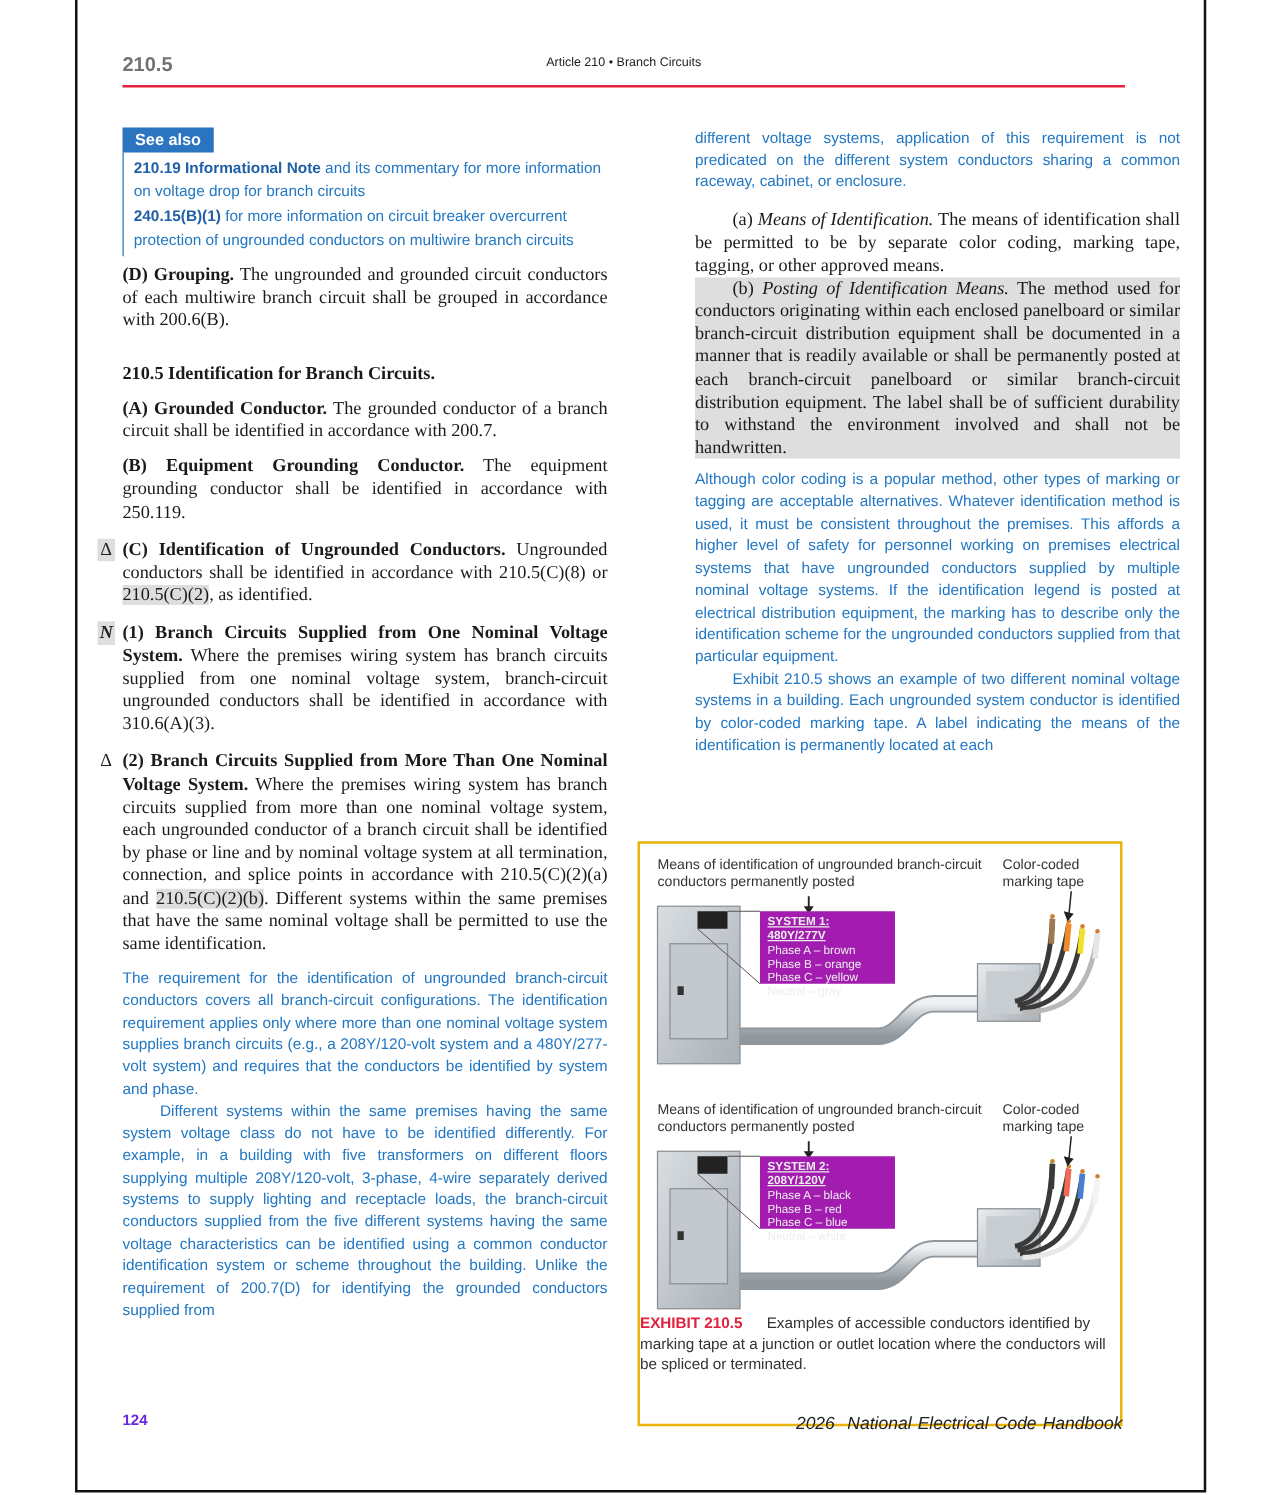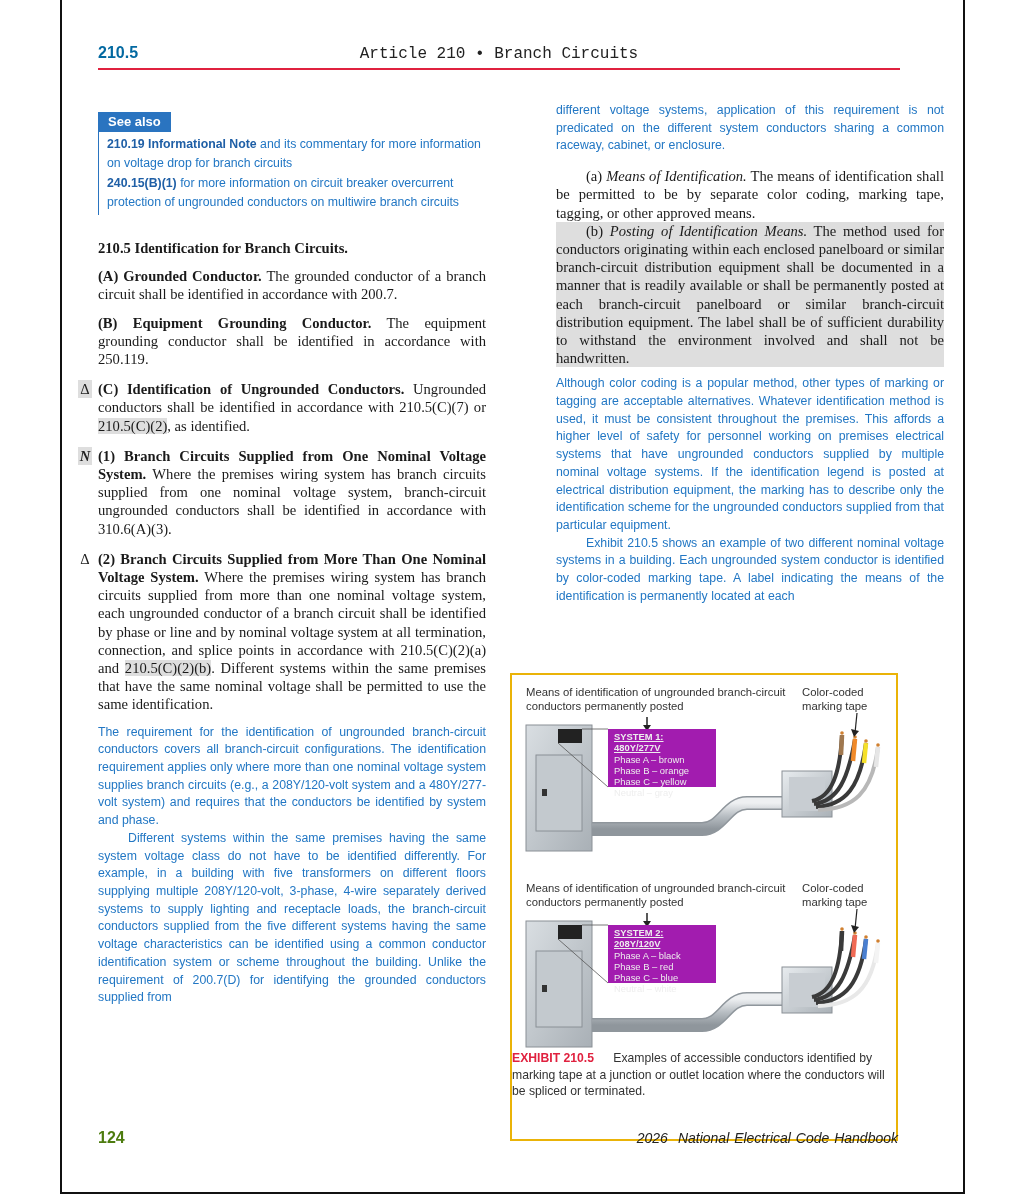--- a/index.html
+++ b/index.html
@@ -8,40 +8,40 @@
     position: absolute; left: 60px; top: -2px; width: 905px; height: 1196px;
     border: 2px solid #111; box-sizing: border-box; background: #fff;
   }
   .header {
     position: absolute; left: 98px; top: 44px; width: 802px; height: 24px;
     border-bottom: 2.5px solid #e0213f;
   }
   .header .sec {
     position: absolute; left: 0; top: 0;
     font-family: "Liberation Sans", sans-serif; font-weight: bold;
-    color: #0369a1; font-size: 16px;
+    color: #737373; font-size: 16px;
   }
   .header .title {
     position: absolute; left: 0; right: 0; top: 1px; text-align: center;
-    font-family: Liberation Mono, monospace; font-size: 16px; color: #222;
+    font-family: Liberation Sans, sans-serif; font-size: 10px; color: #222;
   }
   .footer-num {
     position: absolute; left: 98px; top: 1129px;
     font-family: "Liberation Sans", sans-serif; font-weight: bold;
-    color: #4d7c0f; font-size: 16px; text-align: right;
+    color: #6d28d9; font-size: 12px; text-align: right;
   }
   .footer-title {
     position: absolute; right: 128px; top: 1130px;
     font-family: "Liberation Sans", sans-serif; font-style: italic;
     color: #222; font-size: 14px; word-spacing: 1px;
   }
   .footer-title .yr { margin-right: 10px; }
 
   .col { position: absolute; }
-  .col-left { left: 98px; top: 112px; width: 388px; }
+  .col-left { left: 98px; top: 102px; width: 388px; }
   .col-right { left: 512px; top: 102px; width: 388px; margin-left: 44px; }
 
   .serif { font-family: "Liberation Serif", serif; font-size: 14.6px; line-height: 18.2px; color: #1a1a1a; text-align: justify; }
   .sans-blue { font-family: "Liberation Sans", sans-serif; font-size: 12.3px; line-height: 17.7px; color: #2277c4; text-align: justify; }
 
   .see-also { position: relative; }
   .see-also .tab {
     display: inline-block; background: #2a74c0; color: #fff;
     font-family: "Liberation Sans", sans-serif; font-weight: bold; font-size: 13px;
     padding: 1px 10px 2px 10px; height: 17px; line-height: 17px;
@@ -109,34 +109,37 @@
     <div class="body">
       <div class="item">
         <b>210.19 Informational Note</b><span> and its commentary for more information on voltage drop for branch circuits</span>
       </div>
       <div class="item">
         <b>240.15(B)(1)</b><span> for more information on circuit breaker overcurrent protection of ungrounded conductors on multiwire branch circuits</span>
       </div>
     </div>
   </div>
 
+  <p class="serif para" style="margin-top:6px">
+    <b>(D)  Grouping.</b><span> The ungrounded and grounded circuit conductors of each multiwire branch circuit shall be grouped in accordance with 200.6(B).</span>
+  </p>
 
   <p class="serif para mtb heading-510">210.5  Identification for Branch Circuits.</p>
 
   <p class="serif para">
     <b>(A)  Grounded Conductor.</b><span> The grounded conductor of a branch circuit shall be identified in accordance with 200.7.</span>
   </p>
 
   <p class="serif para">
     <b>(B)  Equipment Grounding Conductor.</b><span> The equipment grounding conductor shall be identified in accordance with 250.119.</span>
   </p>
 
   <p class="serif para" style="margin-top:12px">
     <span class="marker bg">Δ</span>
-    <b>(C)  Identification of Ungrounded Conductors.</b><span> Ungrounded conductors shall be identified in accordance with 210.5(C)(7) or </span><span class="hl">210.5(C)(2)</span><span>, as identified.</span>
+    <b>(C)  Identification of Ungrounded Conductors.</b><span> Ungrounded conductors shall be identified in accordance with 210.5(C)(8) or </span><span class="hl">210.5(C)(2)</span><span>, as identified.</span>
   </p>
 
   <p class="serif para" style="margin-top:12px">
     <span class="marker bg n">N</span>
     <b>(1)  Branch Circuits Supplied from One Nominal Voltage System.</b><span>  Where the premises wiring system has branch circuits supplied from one nominal voltage system, branch-circuit ungrounded conductors shall be identified in accordance with 310.6(A)(3).</span>
   </p>
 
   <p class="serif para" style="margin-top:12px">
     <span class="marker">Δ</span>
     <b>(2)  Branch Circuits Supplied from More Than One Nominal Voltage System.</b><span>  Where the premises wiring system has branch circuits supplied from more than one nominal voltage system, each ungrounded conductor of a branch circuit shall be identified by phase or line and by nominal voltage system at all termination, connection, and splice points in accordance with 210.5(C)(2)(a) and </span><span class="hl">210.5(C)(2)(b)</span><span>. Different systems within the same premises that have the same nominal voltage shall be permitted to use the same identification.</span>

